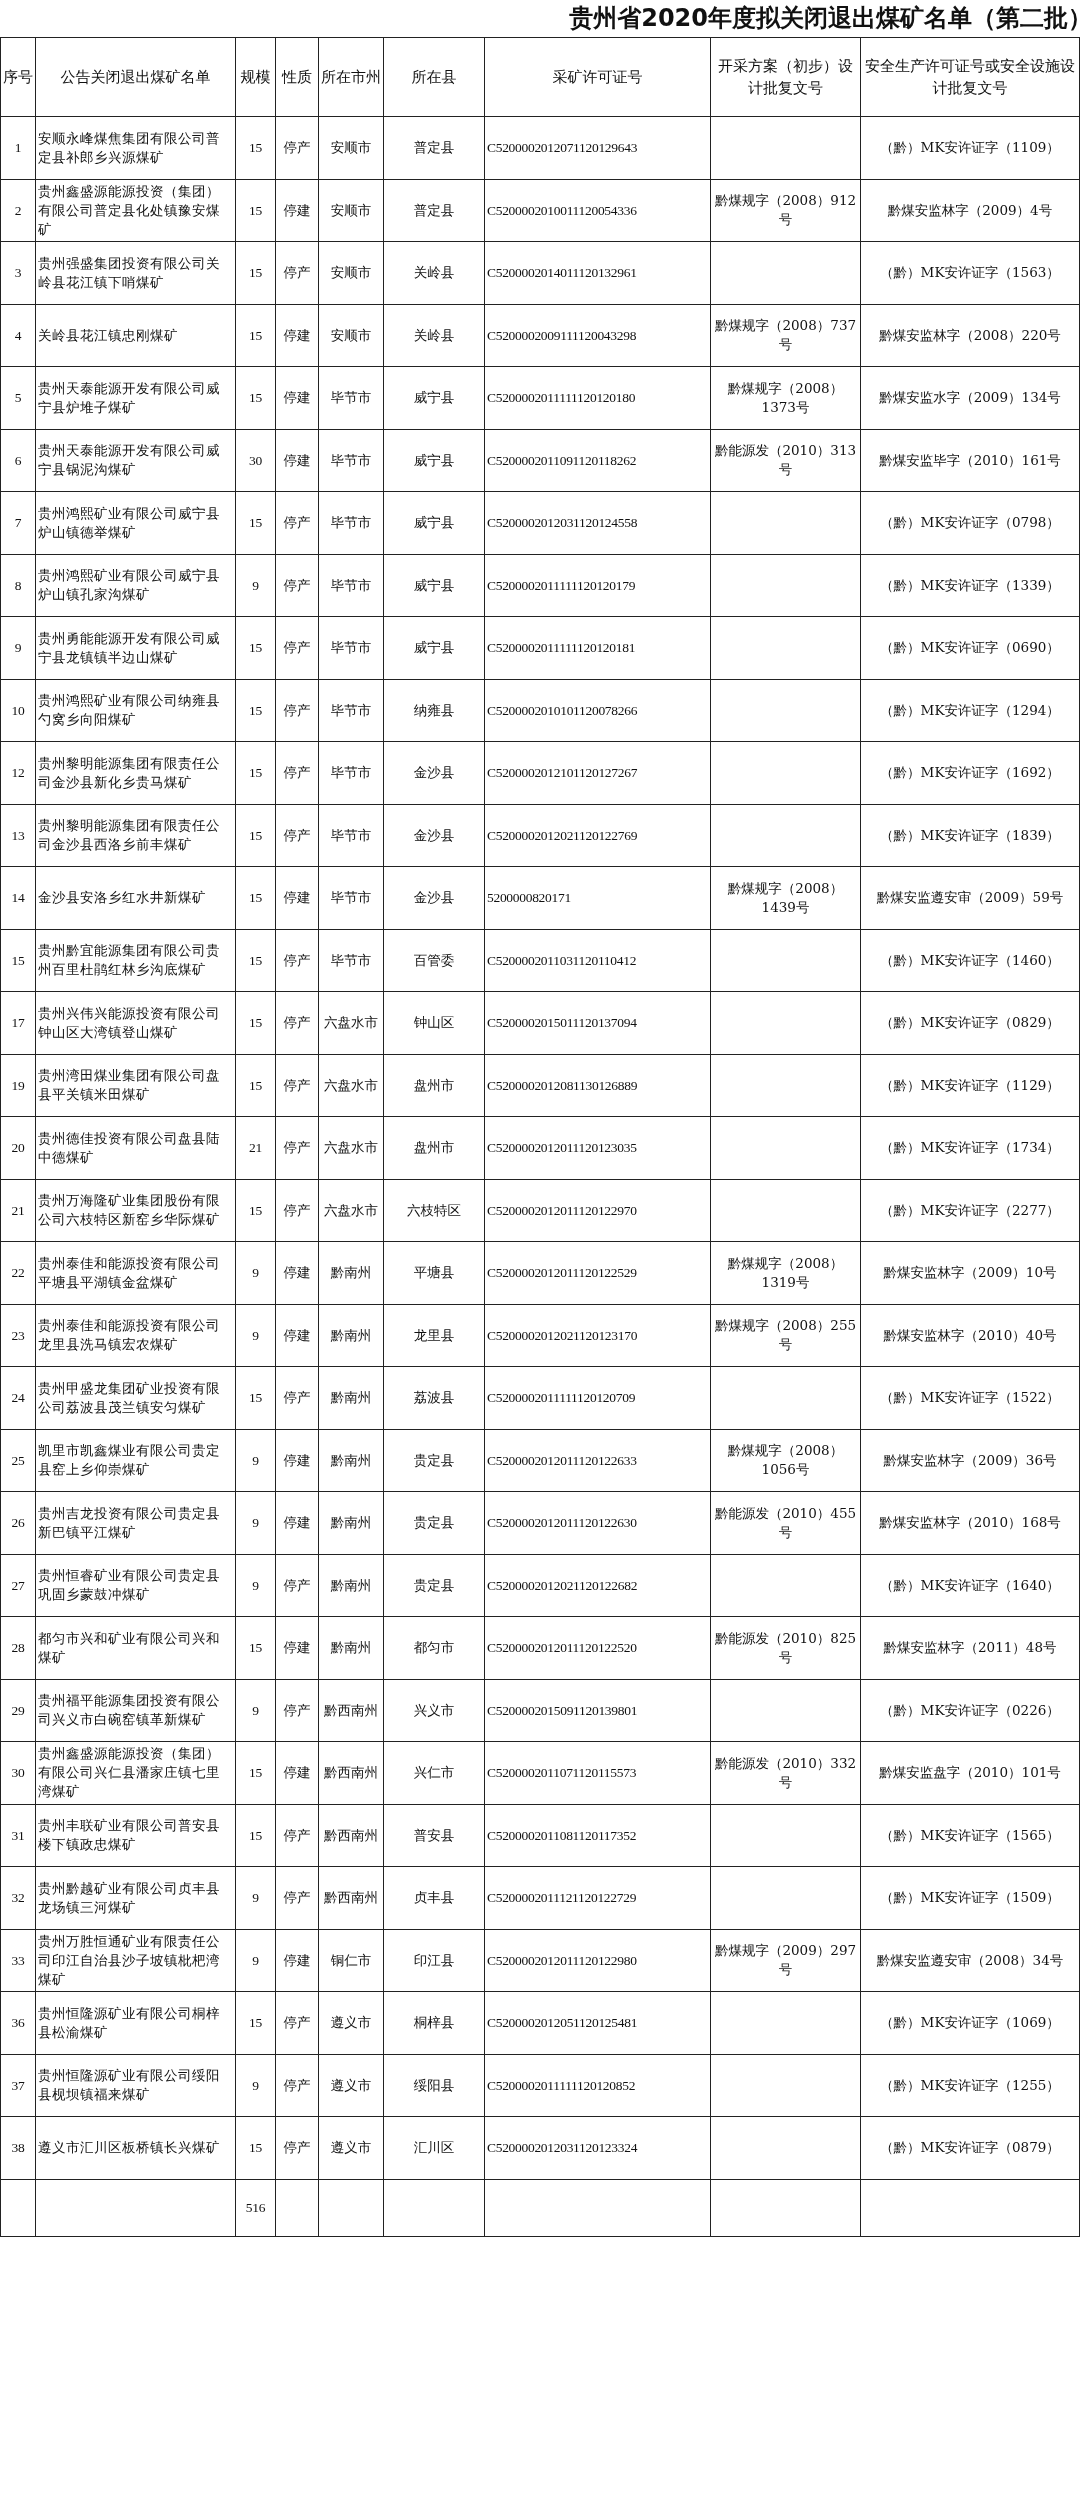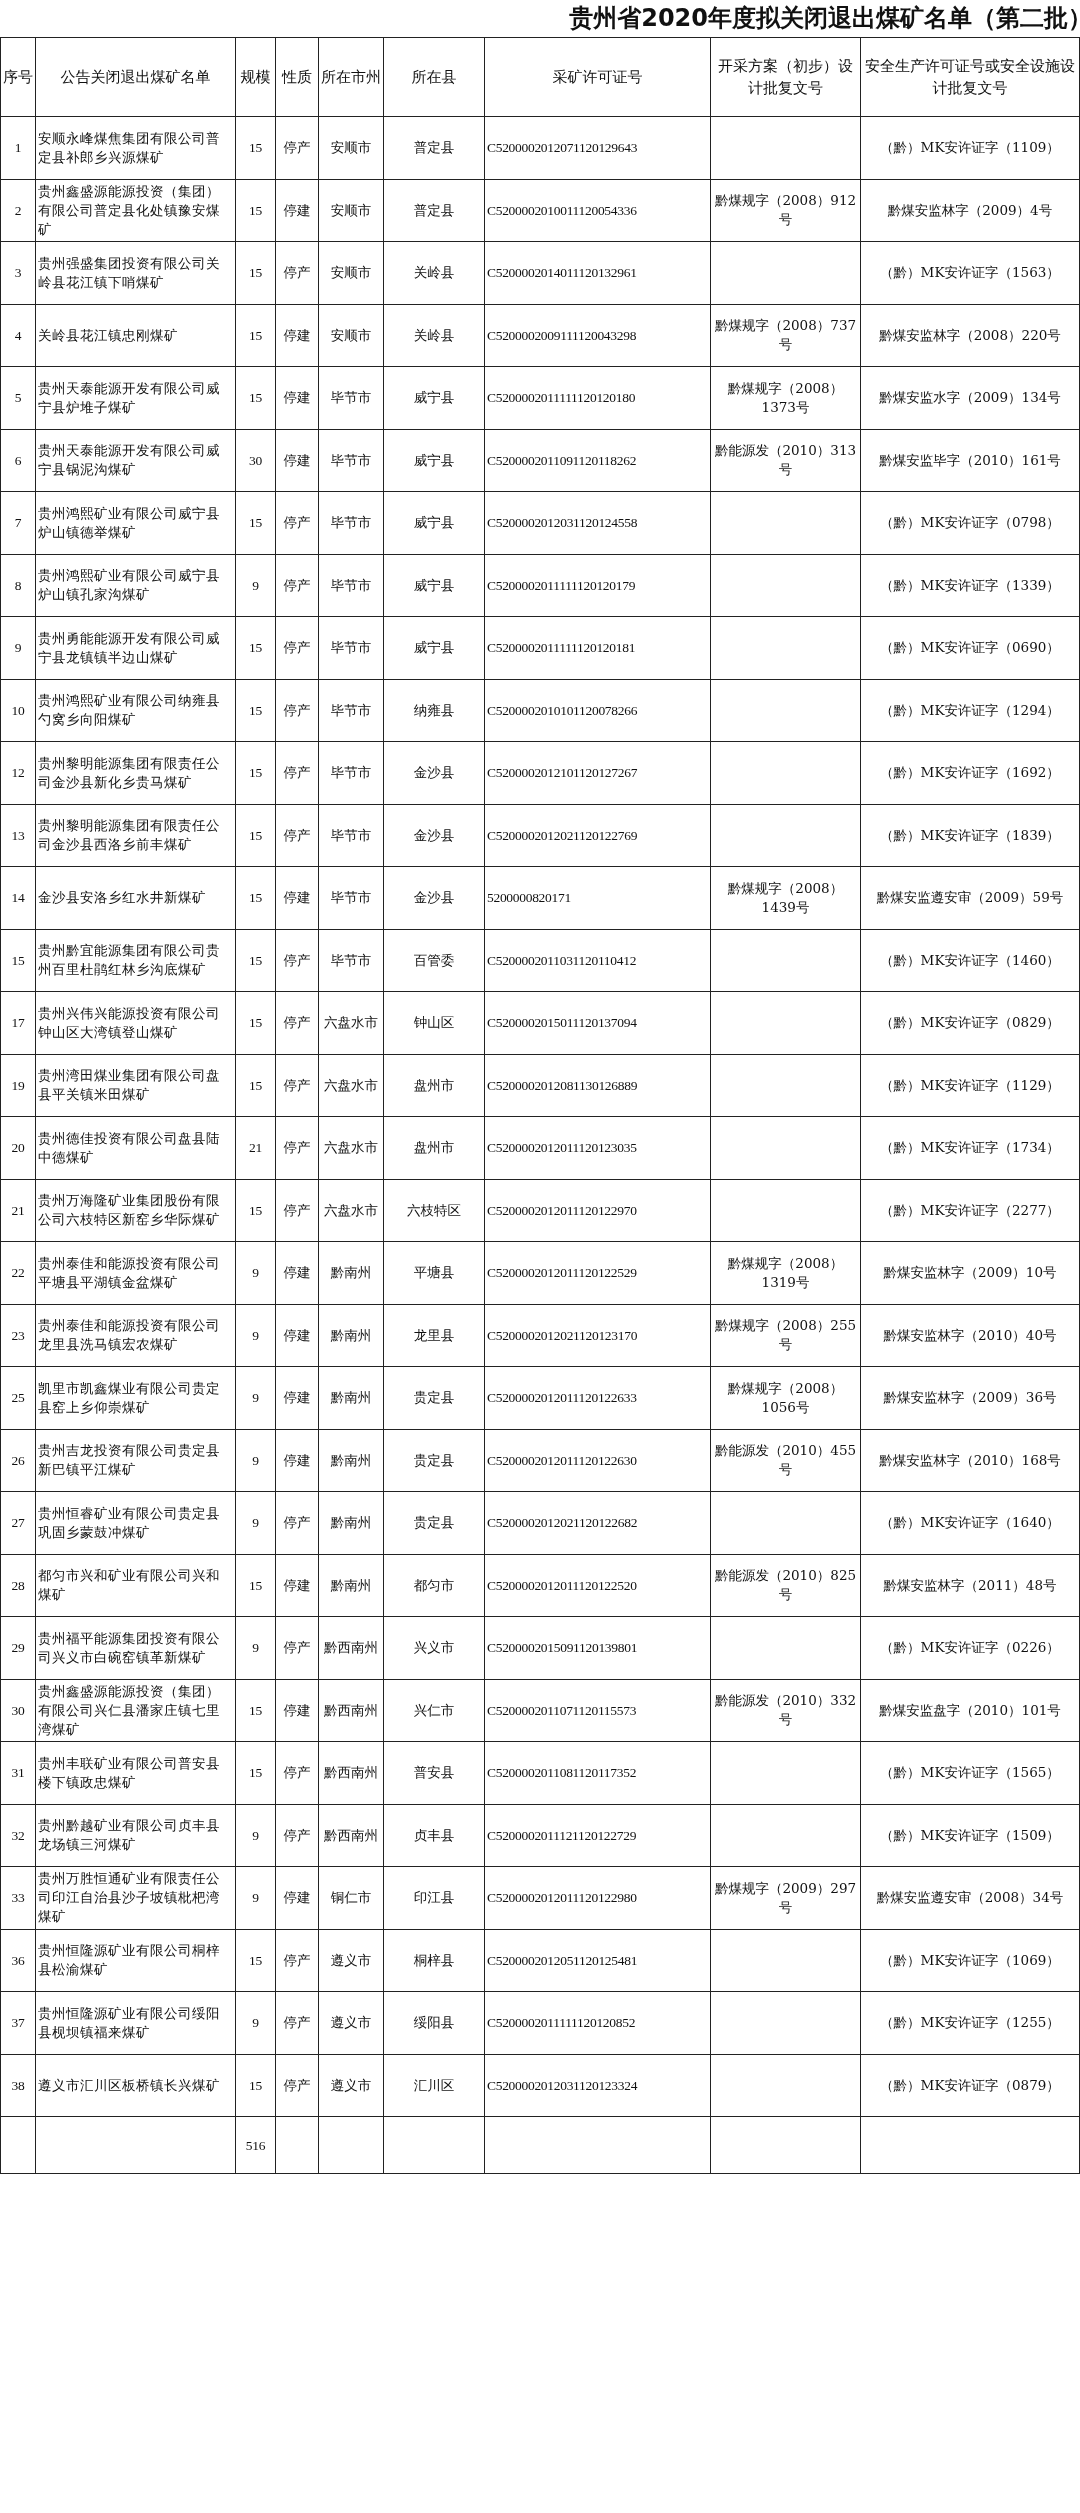--- a/index.html
+++ b/index.html
@@ -266,20 +266,31 @@
         <td class="l name">贵州泰佳和能源投资有限公司龙里县洗马镇宏农煤矿</td>
         <td class="c mono">9</td>
         <td class="c">停建</td>
         <td class="c">黔南州</td>
         <td class="c">龙里县</td>
         <td class="l mono">C5200002012021120123170</td>
         <td class="c">黔煤规字（2008）255号</td>
         <td class="c">黔煤安监林字（2010）40号</td>
       </tr>
       <tr class="row">
+        <td class="c mono">24</td>
+        <td class="l name">贵州甲盛龙集团矿业投资有限公司荔波县茂兰镇安匀煤矿</td>
+        <td class="c mono">15</td>
+        <td class="c">停产</td>
+        <td class="c">黔南州</td>
+        <td class="c">荔波县</td>
+        <td class="l mono">C5200002011111120120709</td>
+        <td class="c"></td>
+        <td class="c">（黔）MK安许证字（1522）</td>
+      </tr>
+      <tr class="row">
         <td class="c mono">25</td>
         <td class="l name">凯里市凯鑫煤业有限公司贵定县窑上乡仰崇煤矿</td>
         <td class="c mono">9</td>
         <td class="c">停建</td>
         <td class="c">黔南州</td>
         <td class="c">贵定县</td>
         <td class="l mono">C5200002012011120122633</td>
         <td class="c">黔煤规字（2008）1056号</td>
         <td class="c">黔煤安监林字（2009）36号</td>
       </tr>

